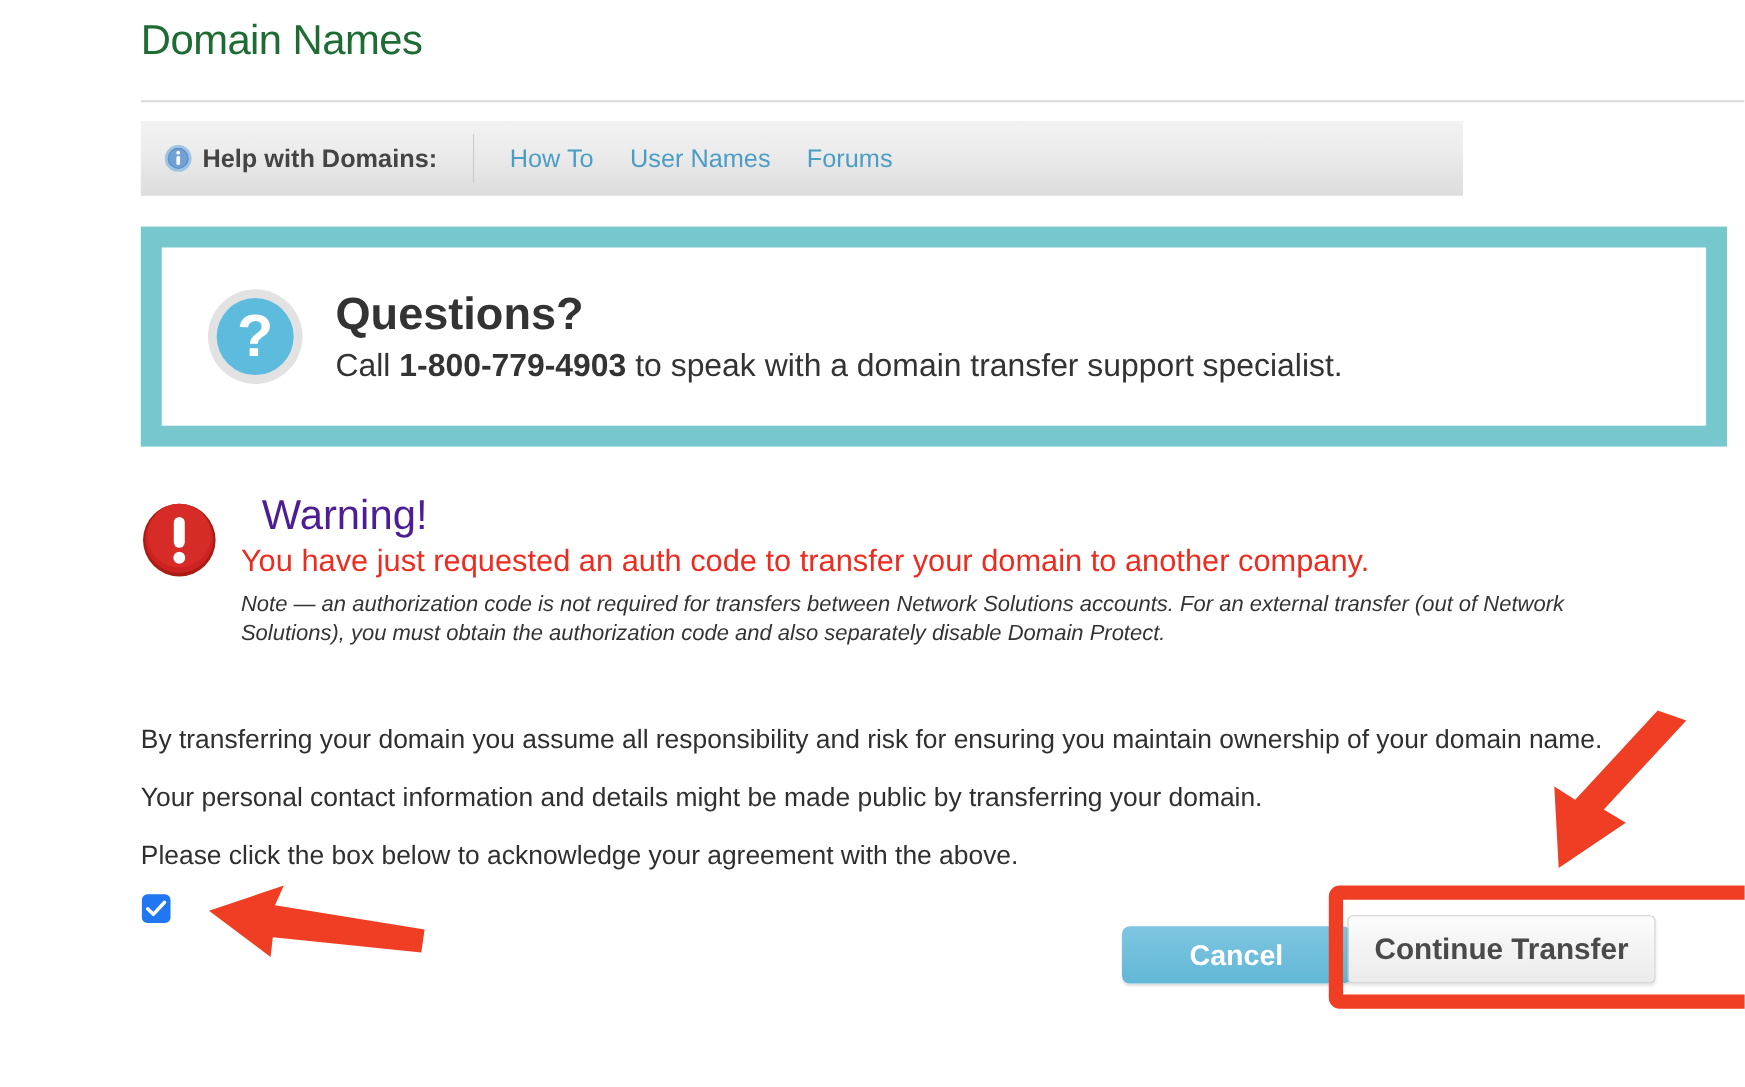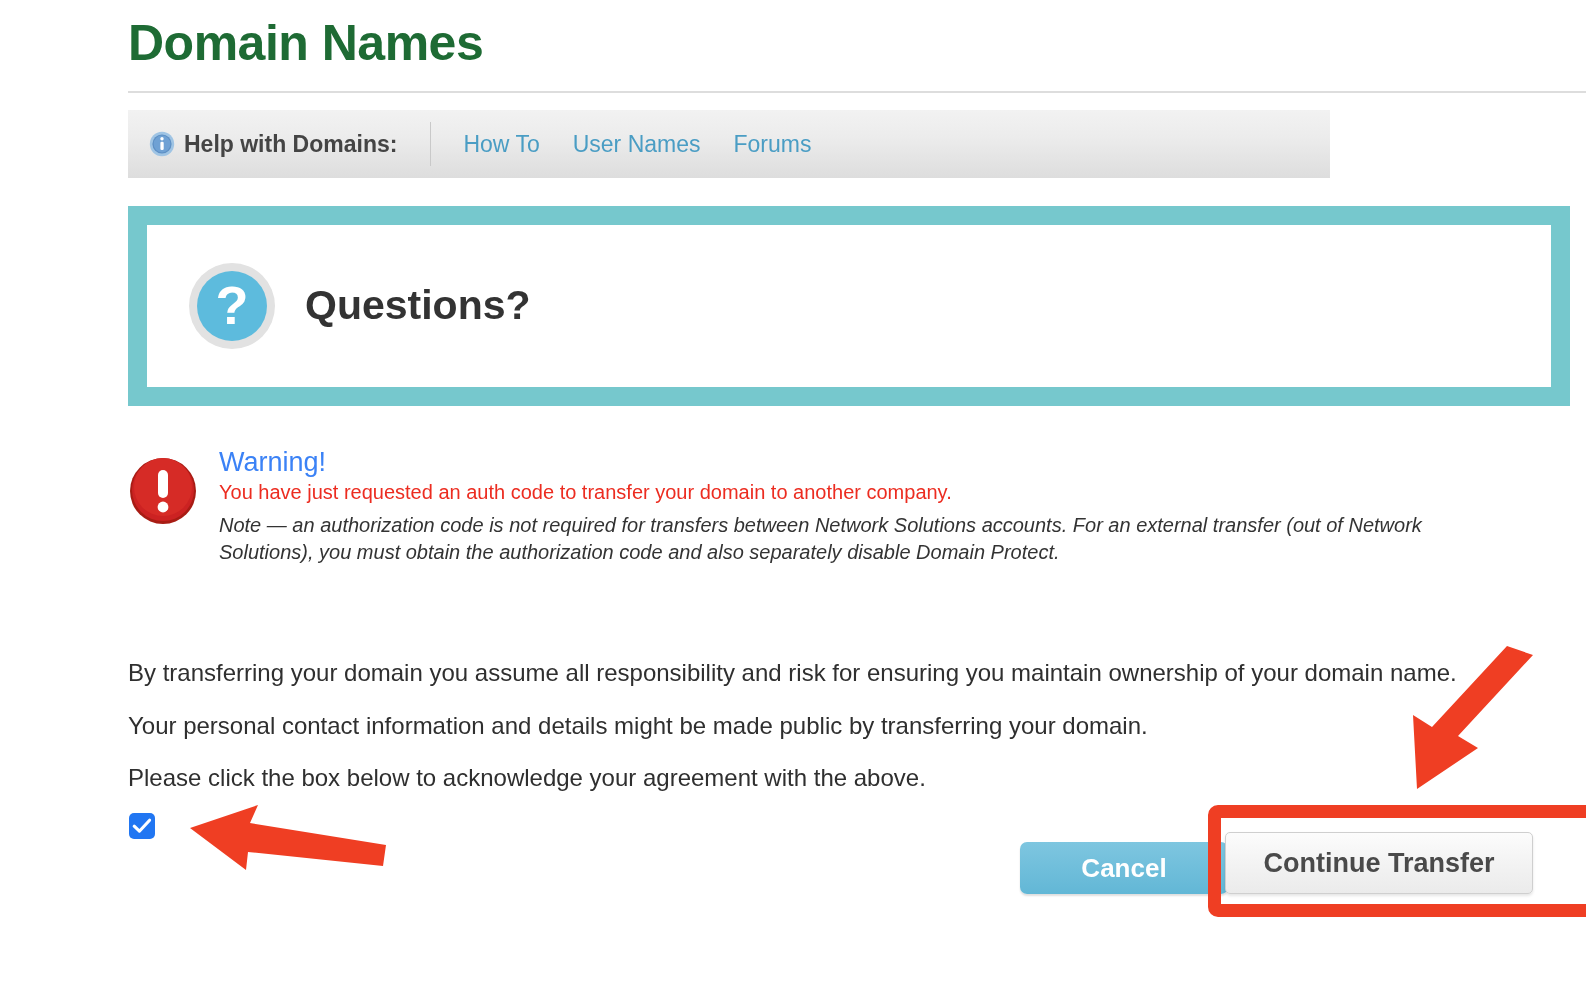--- a/index.html
+++ b/index.html
@@ -14,22 +14,22 @@
     overflow: hidden;
     font-family: "Liberation Sans", sans-serif;
     -webkit-font-smoothing: antialiased;
   }
 
   
   #page-title {
     position: absolute;
     left: 128px;
     top: 18px;
-    font-size: 50px;
-    font-weight: 700;
+    font-size: 38px;
+    font-weight: 400;
     color: #1e6b34;
     letter-spacing: -0.5px;
     line-height: 1;
     white-space: nowrap;
   }
   #title-rule {
     position: absolute;
     left: 128px;
     top: 91px;
     width: 1458px;
@@ -136,27 +136,28 @@
     height: 70px;
     flex: 0 0 auto;
     display: block;
     margin-top: 6px;
   }
   #warn-text {
     margin-left: 21px;
     margin-top: -4px;
   }
   #warn-heading {
-    font-size: 27px;
-    color: #3b82f6;
+    font-size: 38px;
+    color: #4c1d95;
     line-height: 1.22;
     white-space: nowrap;
+    margin-left: 19px;
   }
   #warn-line {
-    font-size: 20px;
+    font-size: 28px;
     color: #ec2c20;
     line-height: 1.3;
     white-space: nowrap;
   }
   #warn-note {
     margin-top: 7px;
     font-size: 20px;
     font-style: italic;
     color: #333333;
     line-height: 1.36;
@@ -211,21 +212,21 @@
     font-size: 26px;
     font-weight: bold;
     cursor: pointer;
     box-shadow: 0 2px 2px rgba(0,0,0,0.13);
     z-index: 2;
   }
   #continue-button {
     position: absolute;
     left: 1225px;
     top: 832px;
-    width: 308px;
+    width: 280px;
     height: 62px;
     border: 1px solid #cfcfcf;
     border-radius: 5px;
     background: linear-gradient(to bottom, #fcfcfc 0%, #f3f3f3 50%, #ebebeb 100%);
     color: #4a4a4a;
     font-family: "Liberation Sans", sans-serif;
     font-size: 27px;
     font-weight: bold;
     cursor: pointer;
     box-shadow: 0 2px 3px rgba(0,0,0,0.10);
@@ -282,20 +283,21 @@
   <div id="questions-inner">
 
     <svg id="q-icon" viewBox="0 0 90 90">
       <circle cx="45" cy="45" r="43" fill="#e2e2e2"></circle>
       <circle cx="45" cy="45" r="35" fill="#5dbbdd"></circle>
       <text x="45" y="63" text-anchor="middle" font-family="Liberation Sans, sans-serif" font-size="54" font-weight="bold" fill="#ffffff">?</text>
     </svg>
 
     <div id="q-text">
       <div id="q-heading">Questions?</div>
+      <div id="q-sub"><span>Call </span><span id="q-phone">1-800-779-4903</span><span> to speak with a domain transfer support specialist.</span></div>
     </div>
   </div>
 </div>
 
 <div id="warning-block">
 
   <svg id="warn-icon" viewBox="0 0 70 70">
     <circle cx="35" cy="35" r="33" fill="#a81c14"></circle>
     <circle cx="35" cy="34" r="31" fill="#cc2222"></circle>
     <circle cx="35" cy="31" r="29" fill="#d62b26"></circle>

